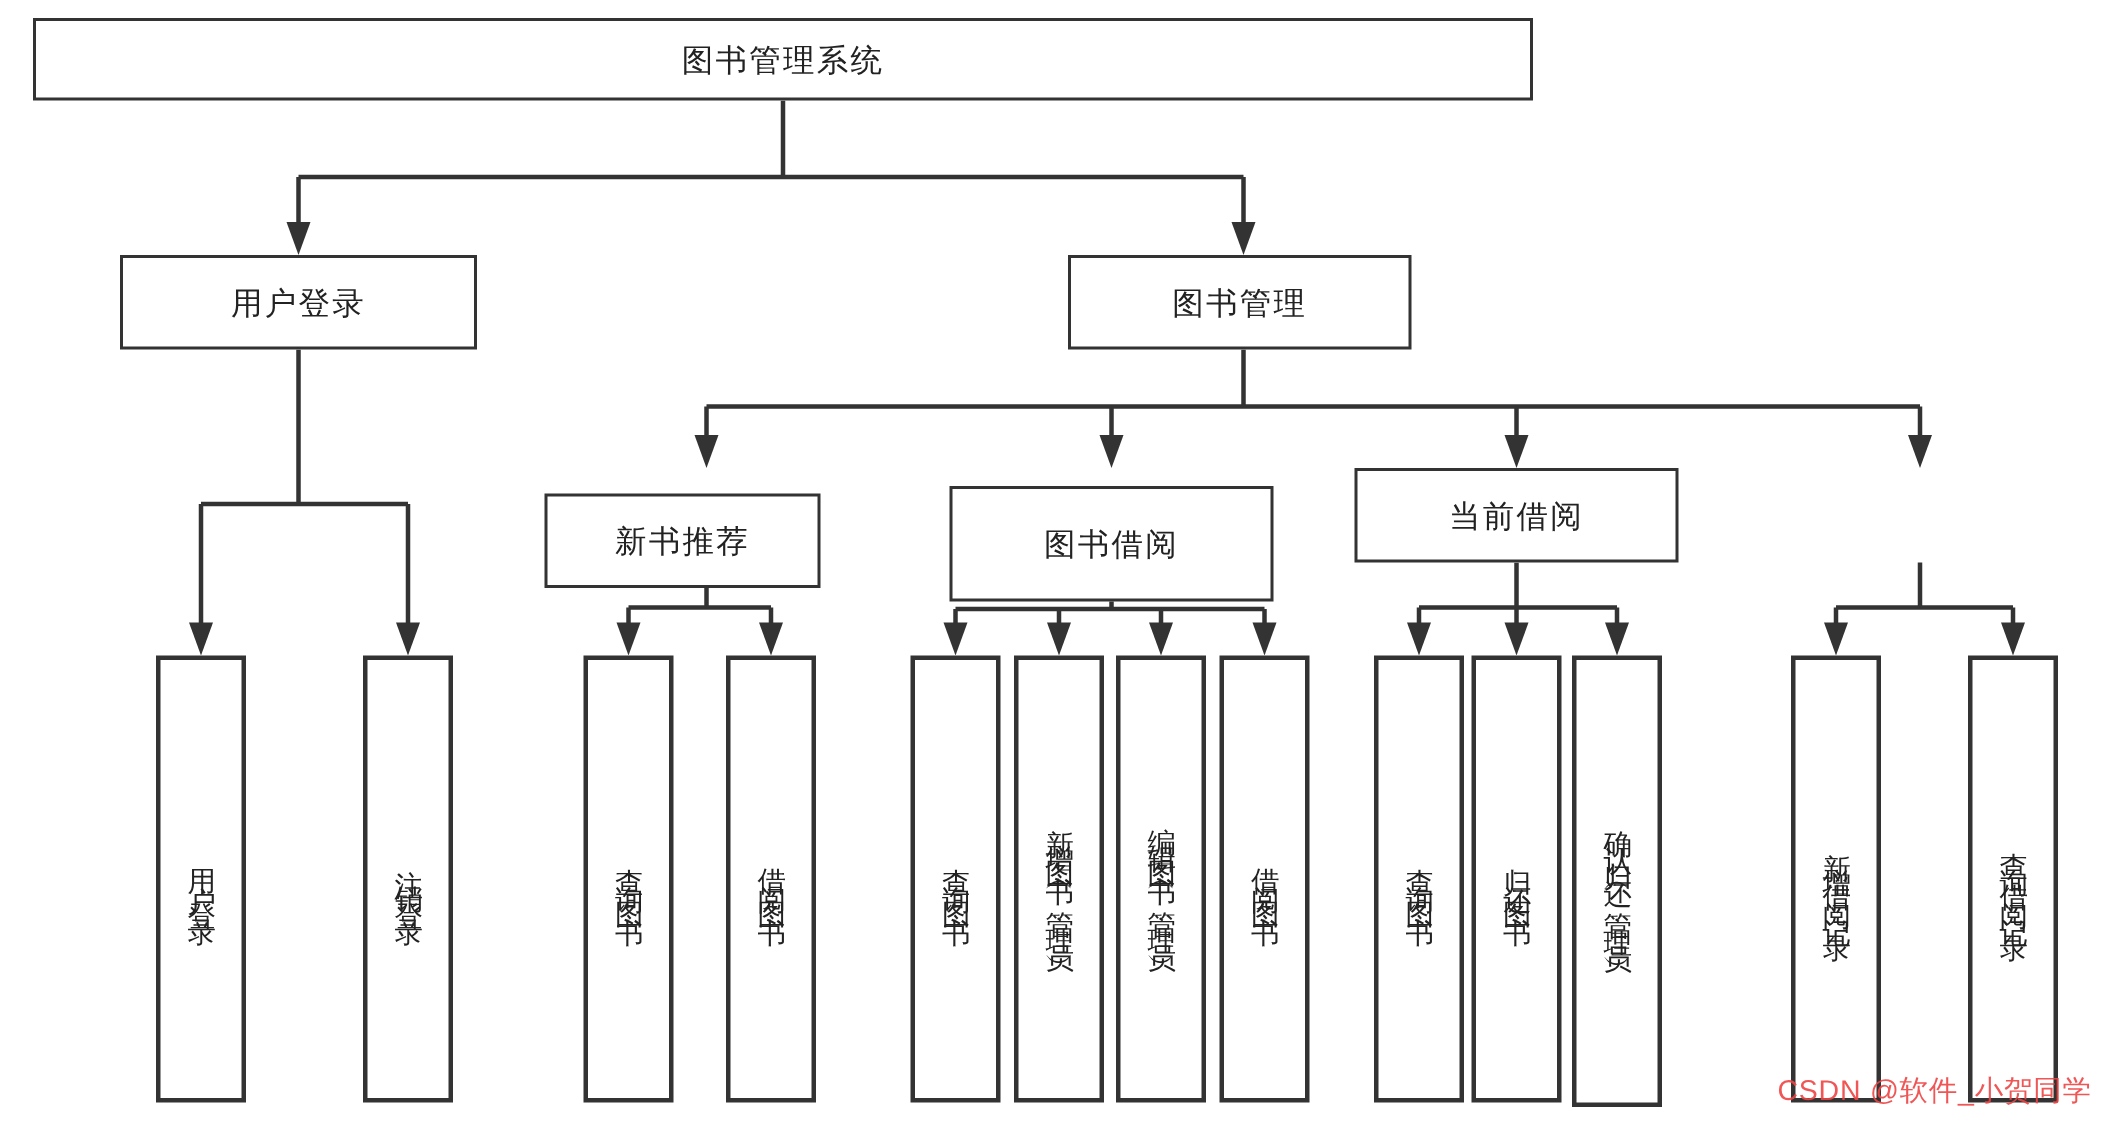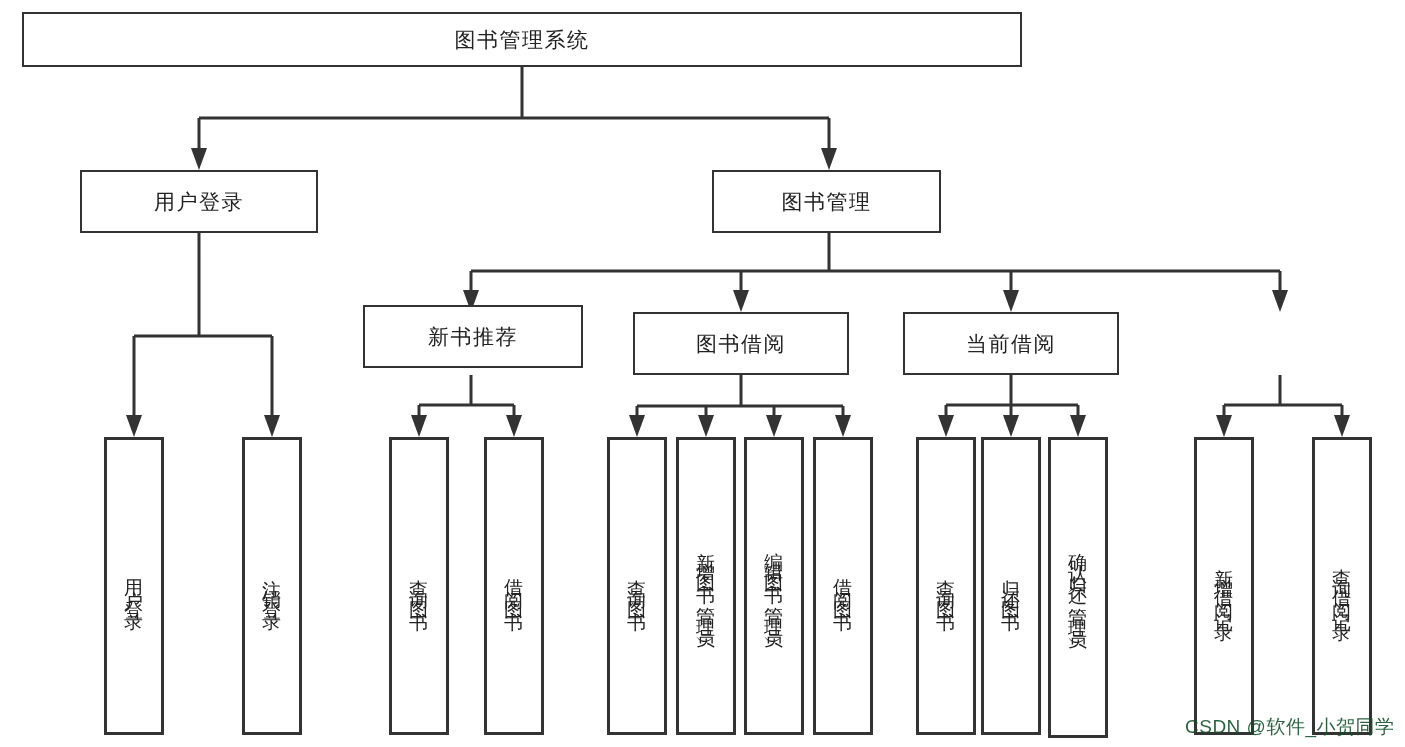--- a/index.html
+++ b/index.html
@@ -57,21 +57,21 @@
     letter-spacing: 11px;
     line-height: 1;
     white-space: nowrap;
   }
   #watermark {
     position: absolute;
     left: 1185px;
     top: 714px;
     z-index: 2;
     font-size: 19px;
-    color: #14532d;
+    color: #ef4444;
     opacity: 0.9;
     white-space: nowrap;
     letter-spacing: 0.5px;
   }
 </style>
 </head>
 <body>
 
 <div id="canvas">
 
@@ -109,22 +109,22 @@
     <path d="M1280 375 V405 M1224 405 H1342 M1224 405 V417 M1342 405 V417"></path>
     <polygon points="1216,415 1232,415 1224,437"></polygon>
     <polygon points="1334,415 1350,415 1342,437"></polygon>
   </svg>
 
   <div class="node hnode root" style="left:22px;top:12px;width:1000px;height:55px">图书管理系统</div>
 
   <div class="node hnode" style="left:80px;top:170px;width:238px;height:63px">用户登录</div>
   <div class="node hnode" style="left:712px;top:170px;width:229px;height:63px">图书管理</div>
 
-  <div class="node hnode" style="left:363px;top:305px;width:220px;height:63px">新书推荐</div>
-  <div class="node hnode" style="left:633px;top:312px;width:216px;height:63px">图书借阅</div>
+  <div class="node hnode" style="left:363px;top:329px;width:184px;height:63px">新书推荐</div>
+  <div class="node hnode" style="left:633px;top:324px;width:216px;height:77px">图书借阅</div>
   <div class="node hnode" style="left:903px;top:312px;width:216px;height:63px">当前借阅</div>
 
   <div class="node vnode" style="left:104px;top:437px;width:60px;height:298px">
     <span class="vtext">用户登录</span>
   </div>
   <div class="node vnode" style="left:242px;top:437px;width:60px;height:298px">
     <span class="vtext">注销登录</span>
   </div>
 
   <div class="node vnode" style="left:389px;top:437px;width:60px;height:298px">

